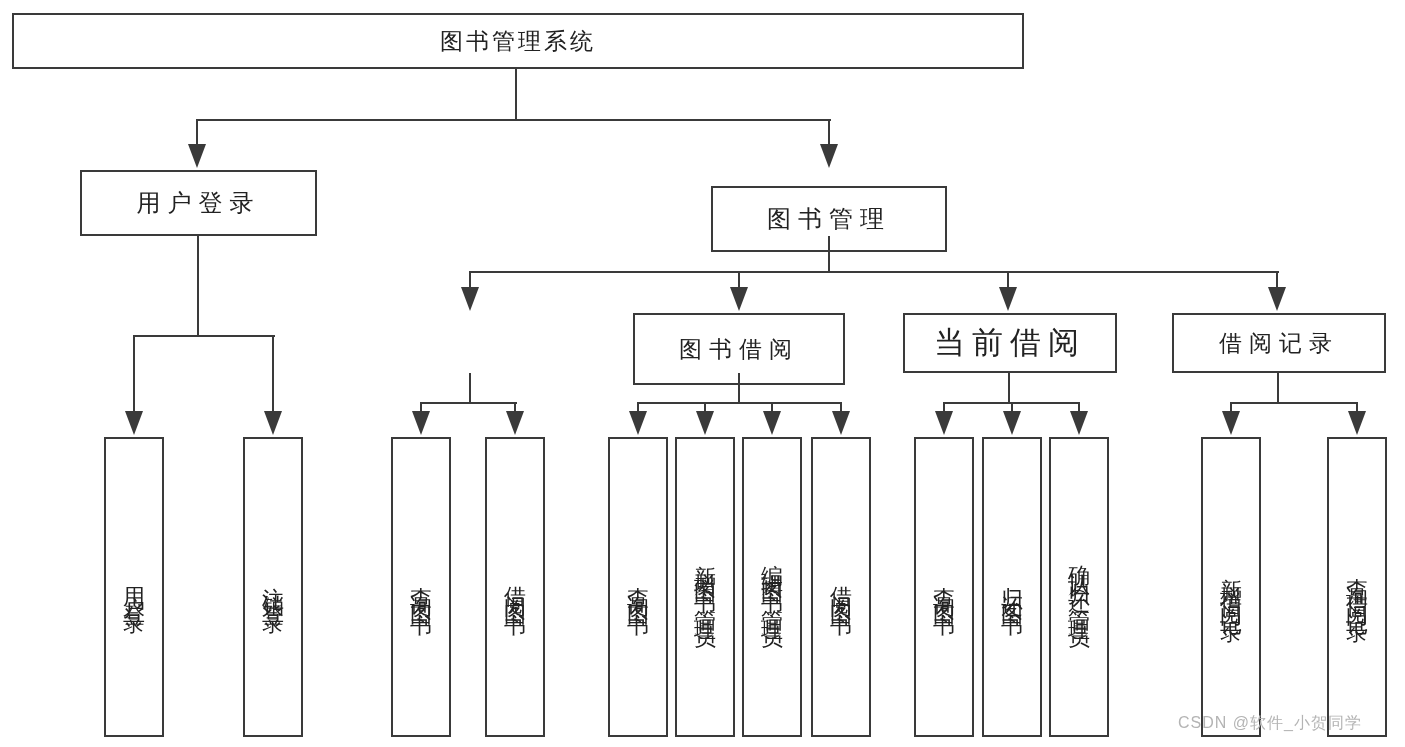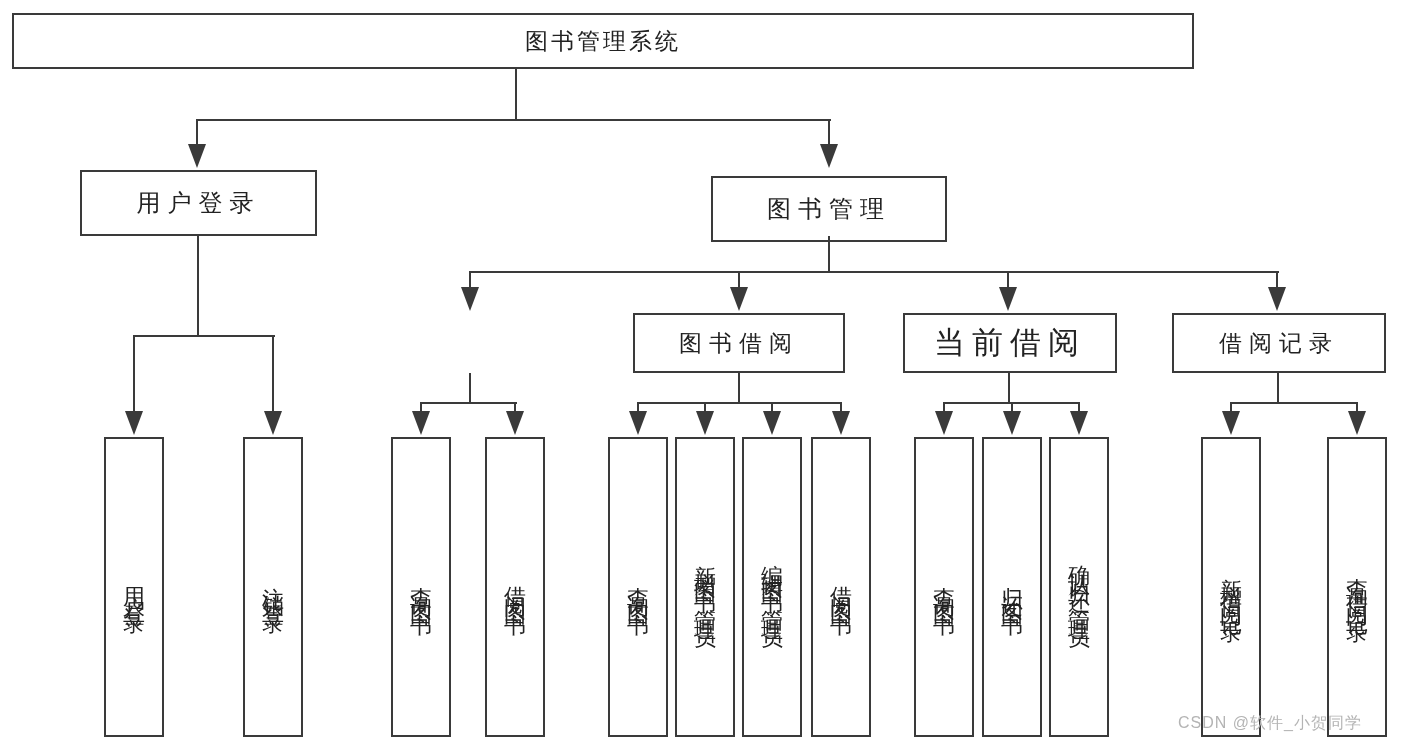--- a/index.html
+++ b/index.html
@@ -35,33 +35,33 @@
   .wm{
     position:absolute;left:1178px;top:713px;z-index:5;
     color:var(--wm);font-size:16px;letter-spacing:1px;white-space:nowrap;
   }
 </style>
 </head>
 <body>
 
 <div class="stage">
 
-  <div class="box rootbox" style="left:12px;top:13px;width:1182px;height:56px">图书管理系统</div>
+  <div class="box rootbox" style="left:12px;top:13px;width:1012px;height:56px">图书管理系统</div>
 
   <div>
     <div class="vl" style="left:515px;top:69px;height:52px"></div>
     <div class="hl" style="left:196px;top:119px;width:635px"></div>
     <div class="vl" style="left:196px;top:119px;height:27px"></div>
     <div class="ah" style="left:188px;top:144px"></div>
     <div class="vl" style="left:828px;top:119px;height:27px"></div>
     <div class="ah" style="left:820px;top:144px"></div>
   </div>
 
   <div class="box hbox" style="left:80px;top:170px;width:237px;height:66px">用户登录</div>
-  <div class="box hbox" style="left:711px;top:176px;width:236px;height:66px">图书管理</div>
+  <div class="box hbox" style="left:711px;top:186px;width:236px;height:66px">图书管理</div>
 
   <div>
     <div class="vl" style="left:197px;top:236px;height:101px"></div>
     <div class="hl" style="left:133px;top:335px;width:142px"></div>
     <div class="vl" style="left:133px;top:335px;height:78px"></div>
     <div class="ah" style="left:125px;top:411px"></div>
     <div class="vl" style="left:272px;top:335px;height:78px"></div>
     <div class="ah" style="left:264px;top:411px"></div>
   </div>
 
@@ -71,21 +71,21 @@
     <div class="vl" style="left:469px;top:271px;height:18px"></div>
     <div class="ah" style="left:461px;top:287px"></div>
     <div class="vl" style="left:738px;top:271px;height:18px"></div>
     <div class="ah" style="left:730px;top:287px"></div>
     <div class="vl" style="left:1007px;top:271px;height:18px"></div>
     <div class="ah" style="left:999px;top:287px"></div>
     <div class="vl" style="left:1276px;top:271px;height:18px"></div>
     <div class="ah" style="left:1268px;top:287px"></div>
   </div>
 
-  <div class="box hbox" style="left:633px;top:313px;width:212px;height:60px;font-size:23px">图书借阅</div>
+  <div class="box hbox" style="left:633px;top:313px;width:212px;height:72px;font-size:23px">图书借阅</div>
   <div class="box hbox" style="left:903px;top:313px;width:214px;height:60px;font-size:31px">当前借阅</div>
   <div class="box hbox" style="left:1172px;top:313px;width:214px;height:60px;font-size:23px">借阅记录</div>
 
   <div>
     <div class="vl" style="left:469px;top:373px;height:31px"></div>
     <div class="hl" style="left:420px;top:402px;width:97px"></div>
     <div class="vl" style="left:420px;top:402px;height:11px"></div>
     <div class="ah" style="left:412px;top:411px"></div>
     <div class="vl" style="left:514px;top:402px;height:11px"></div>
     <div class="ah" style="left:506px;top:411px"></div>

